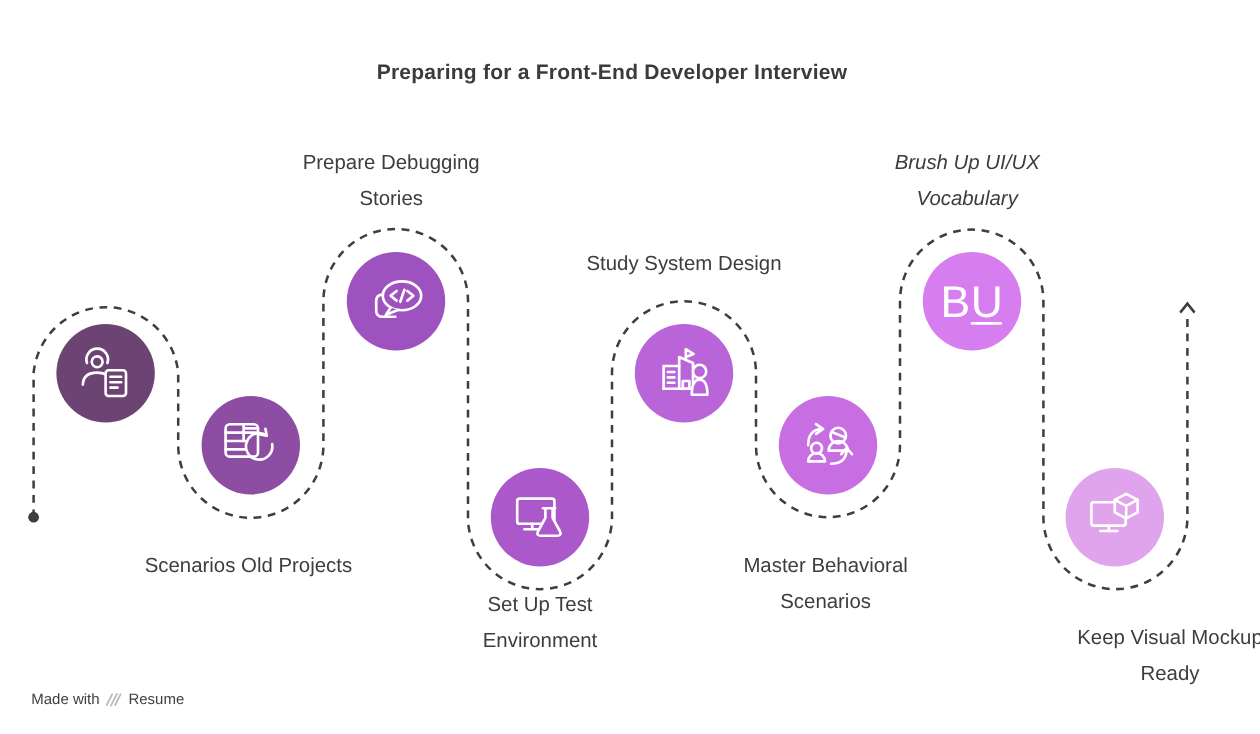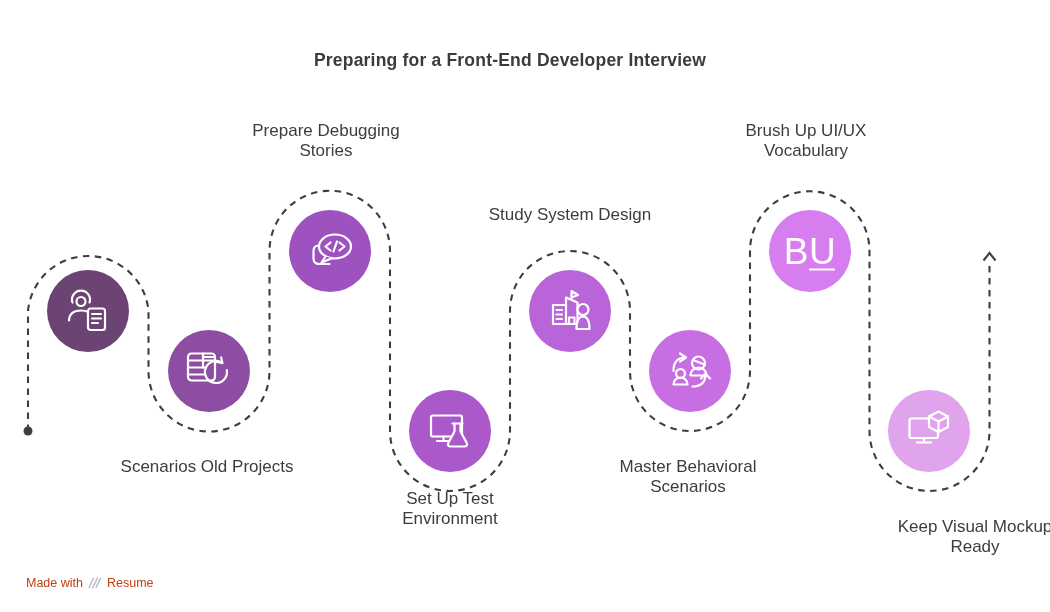--- a/index.html
+++ b/index.html
@@ -8,34 +8,34 @@
     font-family:"Liberation Sans", sans-serif; overflow:hidden;
   }
   .title {
     position:absolute; top:50px; left:0; width:1020px; text-align:center;
     font-size:17.5px; font-weight:700; color:#3b3b3b; letter-spacing:.2px;
   }
   svg.flow { position:absolute; left:0; top:0; }
   .route { fill:none; stroke:#3e3e3e; stroke-width:2.1; stroke-dasharray:6.5 5.5; }
   .route-solid { fill:none; stroke:#3e3e3e; stroke-width:2.1; }
   .label {
-    position:absolute; font-size:17px; line-height:20px; color:#3d3d3d; text-align:center;
+    position:absolute; font-size:17px; line-height:30px; color:#3d3d3d; text-align:center;
   }
   .align-left { text-align:left; }
   .lab-1 { left:27px;  top:205px; width:170px; }
   .lab-2 { left:117px; top:457px; width:180px; }
   .lab-3 { left:226px; top:121px; width:200px; }
   .lab-4 { left:360px; top:489px; width:180px; }
   .lab-5 { left:470px; top:205px; width:200px; }
   .lab-6 { left:598px; top:457px; width:180px; }
-  .lab-7 { left:716px; top:121px; width:180px; }
+  .lab-7 { left:716px; top:121px; width:180px;font-style:italic; }
   .lab-8 { left:880px; top:517px; width:190px; }
   .watermark {
     position:absolute; left:26px; top:576px; display:flex; align-items:center; gap:5px;
-    color:#c2410c; font-size:12.5px;
+    color:#404040; font-size:12.5px;
   }
   .icon-g { stroke:#ffffff; stroke-width:2.2; fill:none; stroke-linecap:round; stroke-linejoin:round; }
   .bu-text { font-family:"Liberation Sans", sans-serif; font-size:37px; letter-spacing:.5px; }
 </style>
 </head>
 <body>
 
 <div class="canvas">
 
   <div class="title">Preparing for a Front-End Developer Interview</div>

